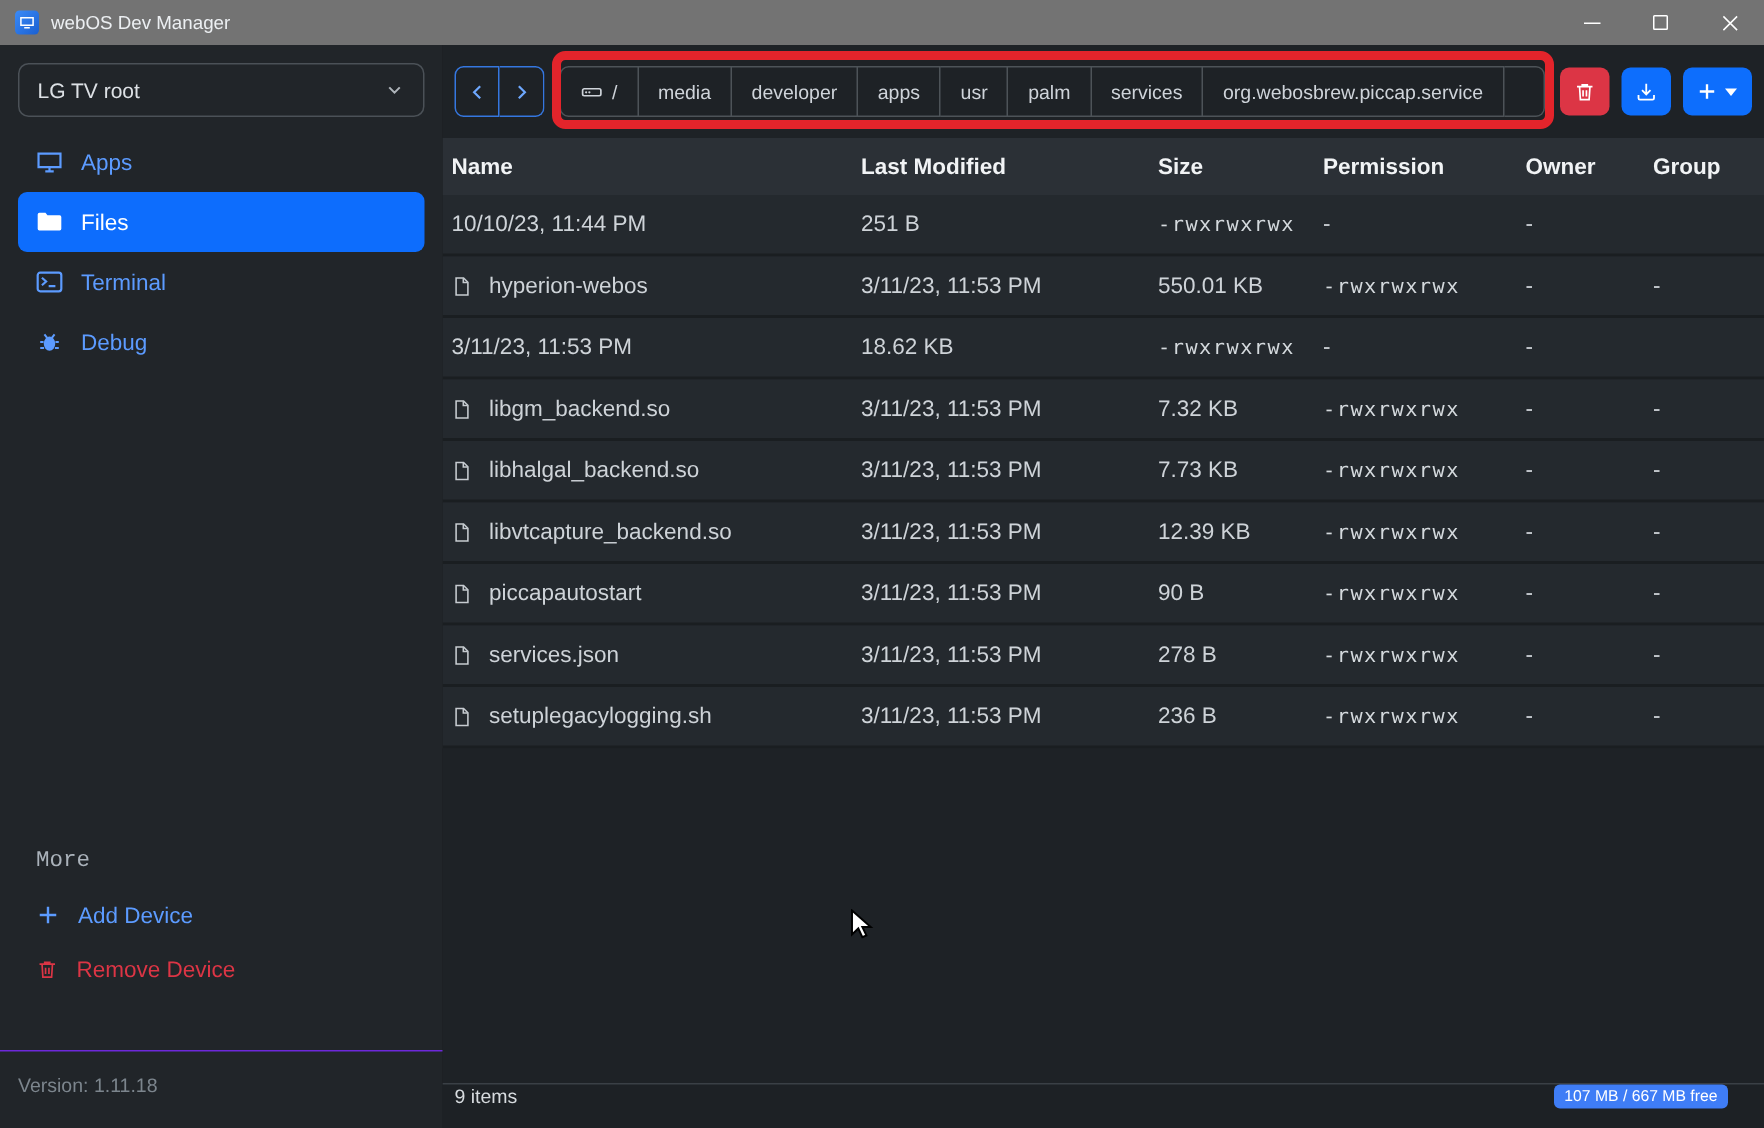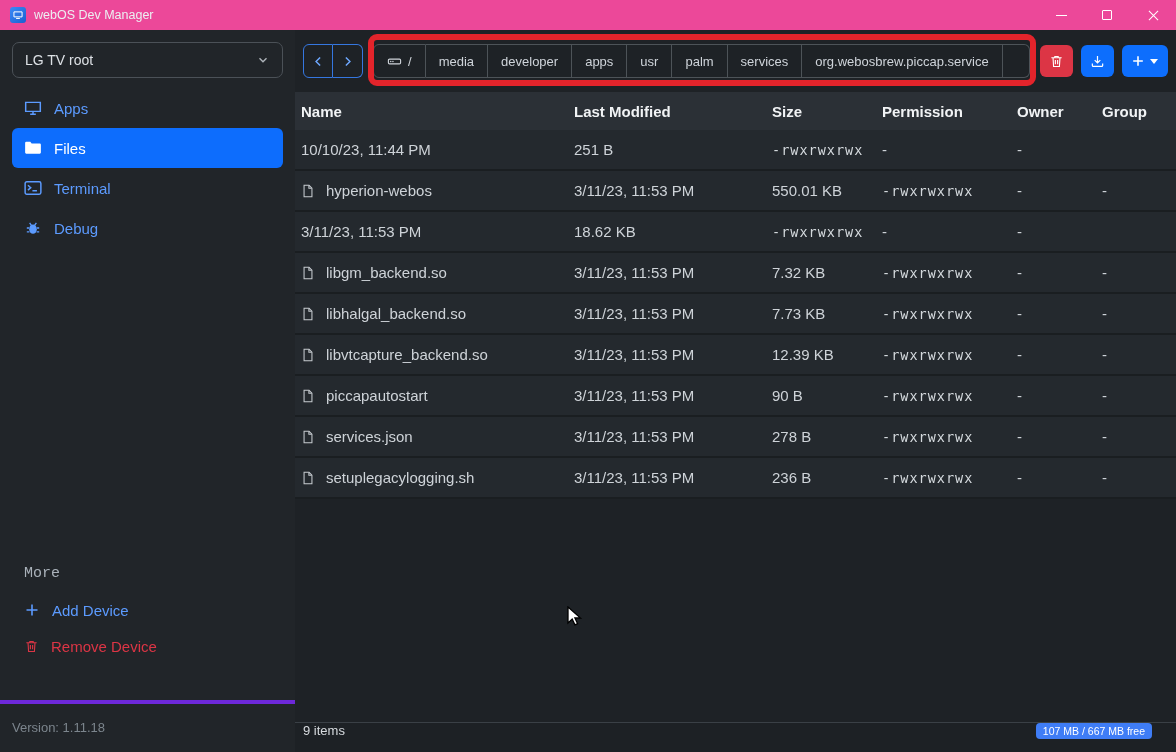--- a/index.html
+++ b/index.html
@@ -1,20 +1,20 @@
 <!DOCTYPE html>
 <html><head>
 <meta charset="utf-8">
 <style>
   * { margin:0; padding:0; box-sizing:border-box; }
   html,body { width:1176px; height:752px; overflow:hidden; }
   body { font-family:"Liberation Sans", sans-serif; background:#16191c; position:relative; color:#dee2e6; }
 
   
-  .titlebar { position:absolute; top:0; left:0; width:1176px; height:30px; background:#ec4899;
+  .titlebar { position:absolute; top:0; left:0; width:1176px; height:30px; background:#737373;
               display:flex; align-items:center; padding-left:10px; z-index:5; }
   .app-logo { width:16px; height:16px; border-radius:3px; background:linear-gradient(135deg,#3b8bf8,#1a5fd0);
               display:flex; align-items:center; justify-content:center; margin-right:8px; }
   .win-title { font-size:12.5px; color:#eceff2; }
   .win-controls { margin-left:auto; display:flex; height:30px; }
   .wc { width:46px; height:30px; display:flex; align-items:center; justify-content:center; cursor:pointer; }
   .min-glyph { width:11px; height:1px; background:#fff; display:block; }
   .max-glyph { width:10px; height:10px; border:1px solid #fff; border-radius:1px; display:block; }
 
   
@@ -27,21 +27,21 @@
   .nav-item { height:40px; display:flex; align-items:center; gap:12px; padding:0 12px; border-radius:6px;
               color:#5c9bff; font-size:15px; cursor:pointer; }
   .nav-item .nic { display:flex; width:18px; justify-content:center; }
   .nav-item.active { background:#0d6dfd; color:#ffffff;text-align:center; }
   .more-block { position:absolute; left:12px; right:12px; bottom:88px; }
   .more-label { color:#aab2ba; font-size:15px; margin:0 12px 10px 12px;font-family:Liberation Mono, monospace; }
   .side-action { height:36px; display:flex; align-items:center; gap:12px; padding:0 12px; border-radius:6px;
                  font-size:15px; cursor:pointer; }
   .side-action.add { color:#5c9bff; }
   .side-action.remove { color:#dc3545; }
-  .sidebar-footer { position:absolute; left:0; right:0; bottom:0; height:52px; border-top:4px solid #6d28d9;
+  .sidebar-footer { position:absolute; left:0; right:0; bottom:0; height:52px; border-top:1px solid #6d28d9;
                     padding:14px 12px; }
   .version-text { color:#7c858d; font-size:13px; }
 
   
   .main { position:absolute; top:30px; left:295px; width:881px; height:722px; background:#1e2226; }
 
   .toolbar { height:62px; display:flex; align-items:center; padding:0 10px 0 8px; gap:10px; }
   .navgroup { display:flex; }
   .nav-btn { width:30px; height:34px; background:transparent; border:1px solid #3577e0; display:flex;
              align-items:center; justify-content:center; cursor:pointer; }

